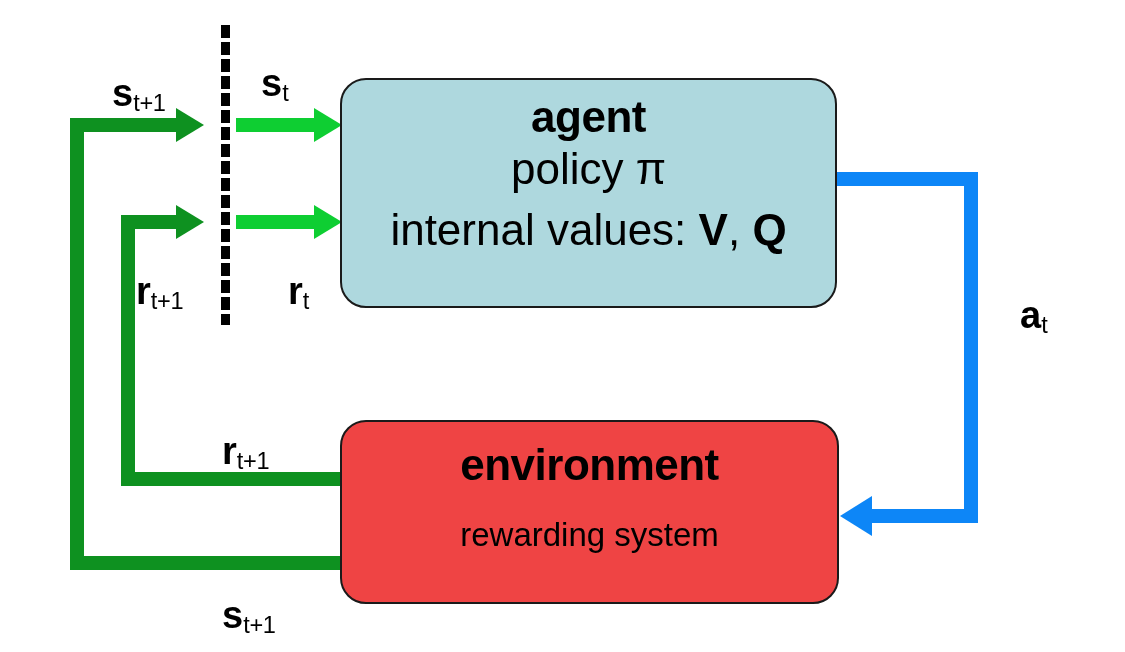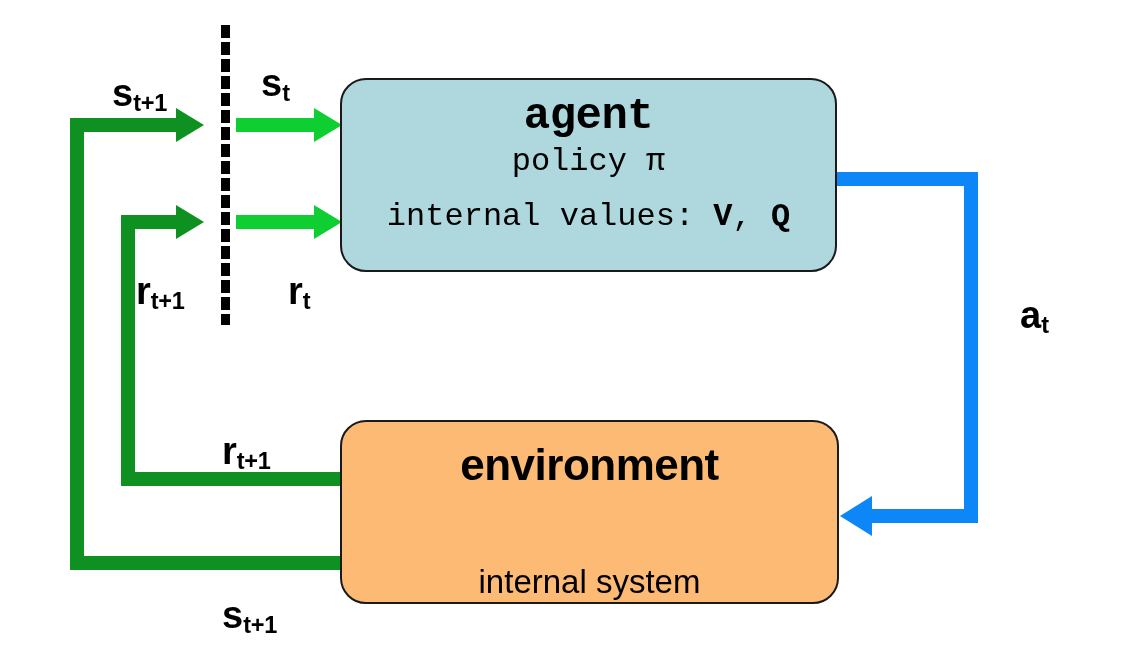--- a/index.html
+++ b/index.html
@@ -28,42 +28,40 @@
     flex-direction: column;
     align-items: center;
     justify-content: flex-start;
     text-align: center;
     color: #000000;
   }
   #agent-box {
     left: 340px;
     top: 78px;
     width: 497px;
-    height: 194px;
+    height: 230px;
     background: #aed8de;
     padding-top: 12px;
-    font-family: Liberation Mono, monospace;
   }
   #environment-box {
     left: 340px;
     top: 420px;
     width: 499px;
     height: 184px;
-    background: #fdba74;
+    background: #ef4444;
     padding-top: 18px;
-    justify-content: space-between;
   }
   .node-title {
     font-size: 44px;
     font-weight: bold;
     line-height: 1.12;
     letter-spacing: -0.5px;
   }
   .node-sub {
-    font-size: 32px;
+    font-size: 44px;
     font-weight: normal;
     line-height: 1.2;
   }
   #agent-box .node-sub.first { margin-top: 2px; }
   #environment-box .node-sub { margin-top: 26px; font-size: 33px; }
   .bold-inline { font-weight: bold; }
 
   
   #dashed-divider {
     position: absolute;
@@ -112,21 +110,21 @@
   .label {
     position: absolute;
     color: #000000;
     white-space: nowrap;
     font-size: 38px;
     font-weight: bold;
     line-height: 1;
   }
   .label sub {
     font-size: 0.62em;
-    font-weight: bold;
+    font-weight: normal;
     vertical-align: baseline;
     position: relative;
     top: 0.23em;
     letter-spacing: -0.3px;
     text-align: center;
   }
 </style>
 </head>
 <body>
 
@@ -151,26 +149,26 @@
   <div class="arrow right bright" style="left:314px; top:205px;"></div>
 
   <div class="seg blue" style="left:832px; top:172px; width:146px; height:14px;"></div>
   <div class="seg blue" style="left:964px; top:172px; width:14px; height:351px;"></div>
   <div class="seg blue" style="left:872px; top:509px; width:106px; height:14px;"></div>
   <div class="arrow left blue" style="left:840px; top:496px;"></div>
 
   <div id="agent-box" class="node-box">
     <div class="node-title">agent</div>
     <div class="node-sub first">policy π</div>
-    <div class="node-sub" style="margin-top:16px;"><span>internal values: </span><span class="bold-inline">V</span><span>, </span><span class="bold-inline">Q</span></div>
+    <div class="node-sub" style="margin-top:8px;"><span>internal values: </span><span class="bold-inline">V</span><span>, </span><span class="bold-inline">Q</span></div>
   </div>
 
   <div id="environment-box" class="node-box">
     <div class="node-title">environment</div>
-    <div class="node-sub">internal system</div>
+    <div class="node-sub">rewarding system</div>
   </div>
 
   <div class="label" style="left:112px; top:74px;"><span>s</span><sub>t+1</sub></div>
 
   <div class="label" style="left:261px; top:64px;"><span>s</span><sub>t</sub></div>
 
   <div class="label" style="left:136px; top:272px;"><span>r</span><sub>t+1</sub></div>
 
   <div class="label" style="left:288px; top:272px;"><span>r</span><sub>t</sub></div>
 

